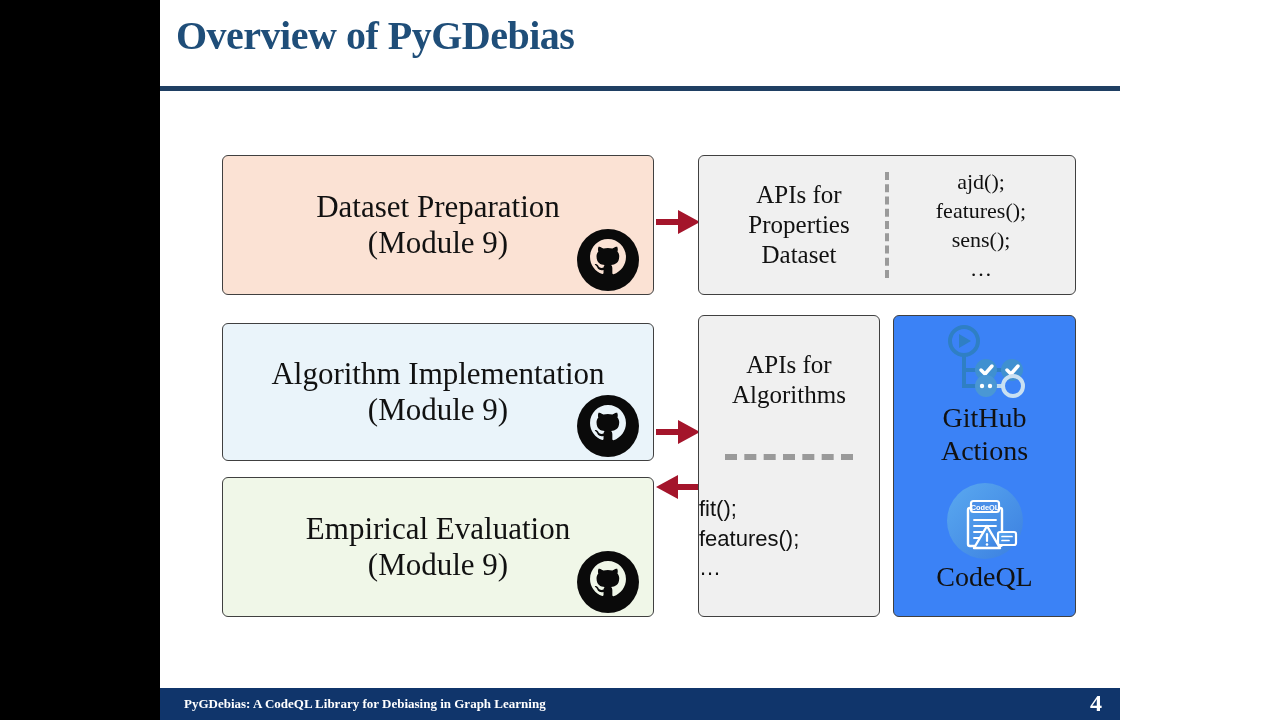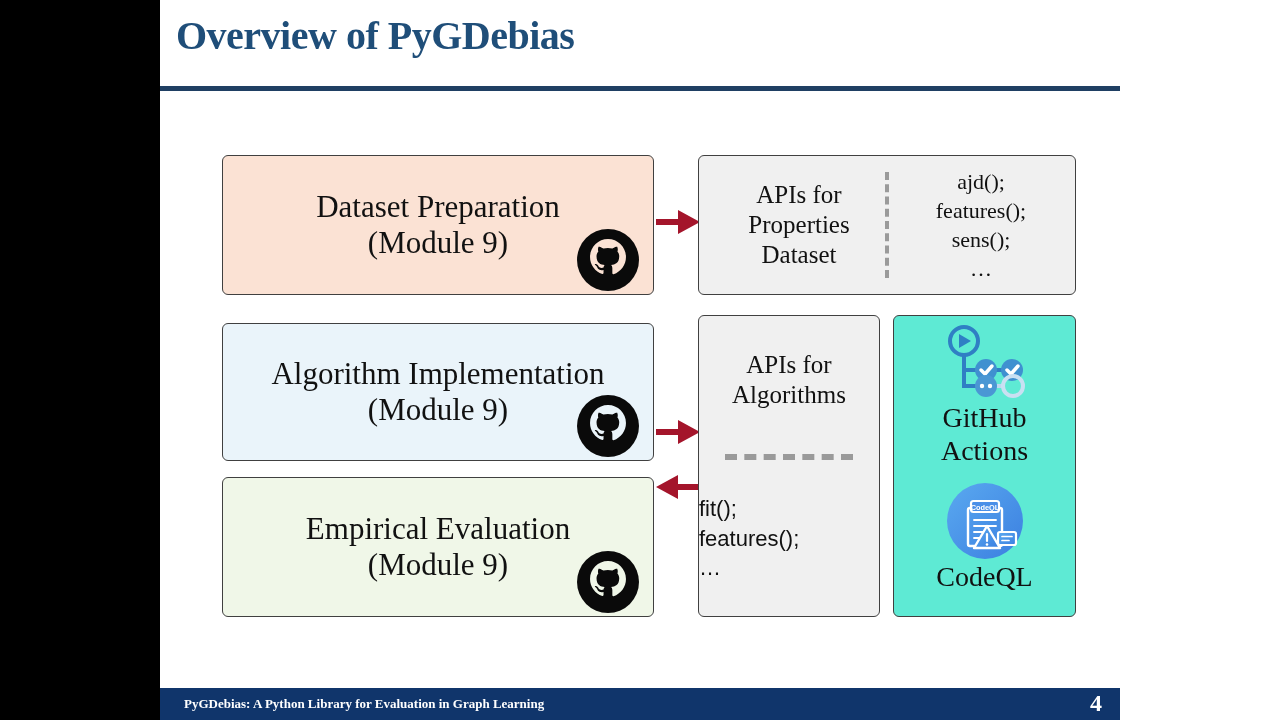--- a/index.html
+++ b/index.html
@@ -196,21 +196,21 @@
     position: absolute;
     left: 0; right: 0;
     top: 178px;
     font-family: "Liberation Sans", sans-serif;
     font-size: 22px;
     line-height: 1.35;
     color: #111;
   }
   #box-tools {
     left: 733px; top: 315px; width: 183px; height: 302px;
-    background: #5eead4;
+    background: #3b82f6;
   }
   #gha-icon-wrap {
     position: absolute;
     left: 50%;
     transform: translateX(-50%);
     top: 8px;
     width: 86px;
     height: 76px;
   }
   #gha-label {
@@ -402,18 +402,18 @@
           <g stroke="#ffffff" stroke-width="1.7" stroke-linecap="round">
             <line x1="56" y1="54.5" x2="66" y2="54.5"></line>
             <line x1="56" y1="58.5" x2="63" y2="58.5"></line>
           </g>
         </svg>
       </span>
       <div id="codeql-label">CodeQL</div>
     </div>
 
     <div id="footer">
-      <div id="footer-text">PyGDebias: A Python Library for Evaluation in Graph Learning</div>
+      <div id="footer-text">PyGDebias: A CodeQL Library for Debiasing in Graph Learning</div>
       <div id="footer-page">4</div>
     </div>
 
   </div>
 </div>
 
 </body></html>

